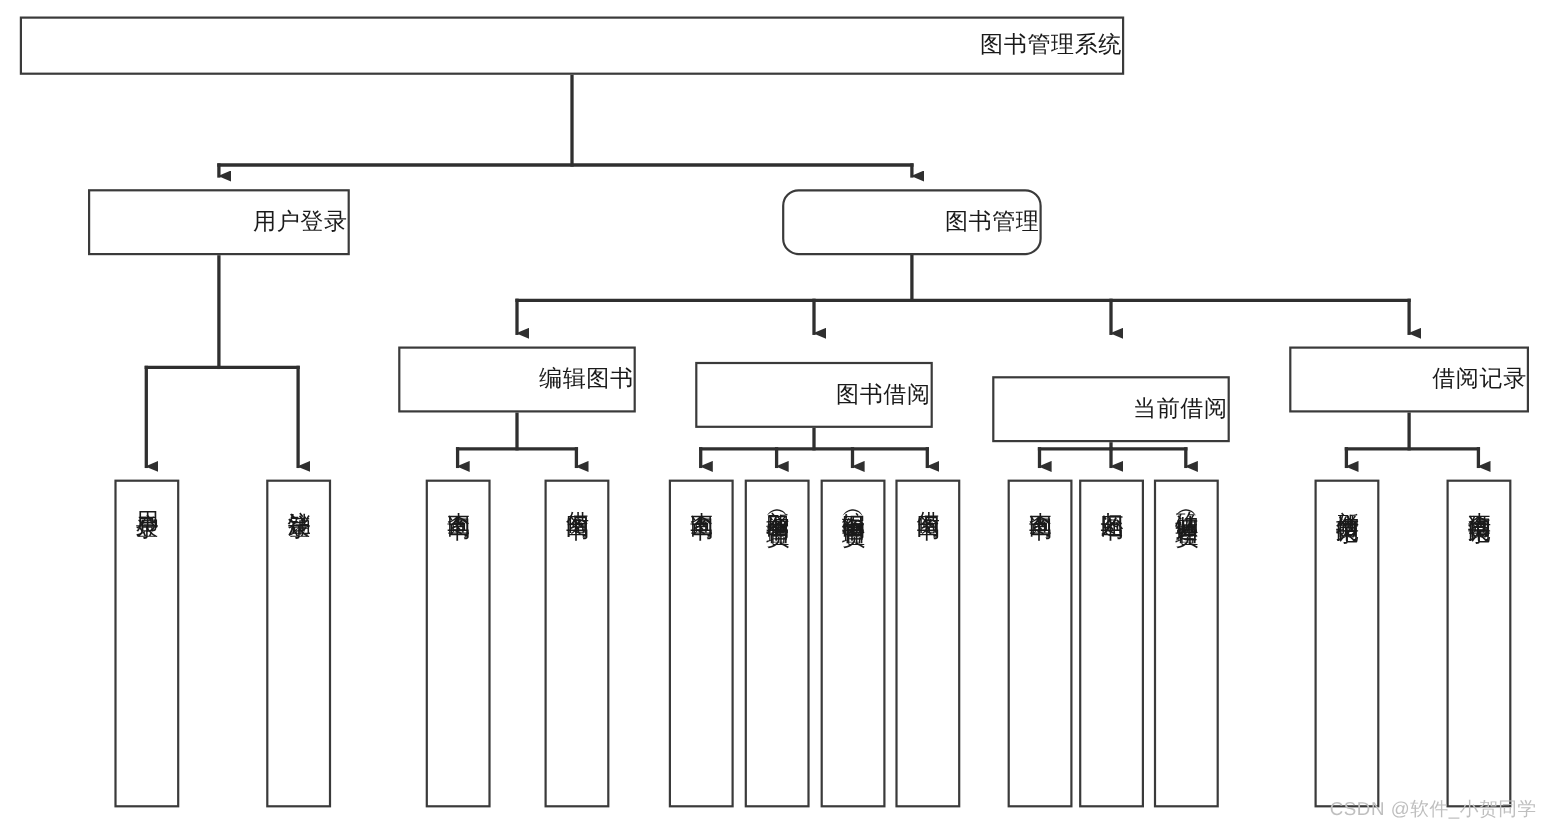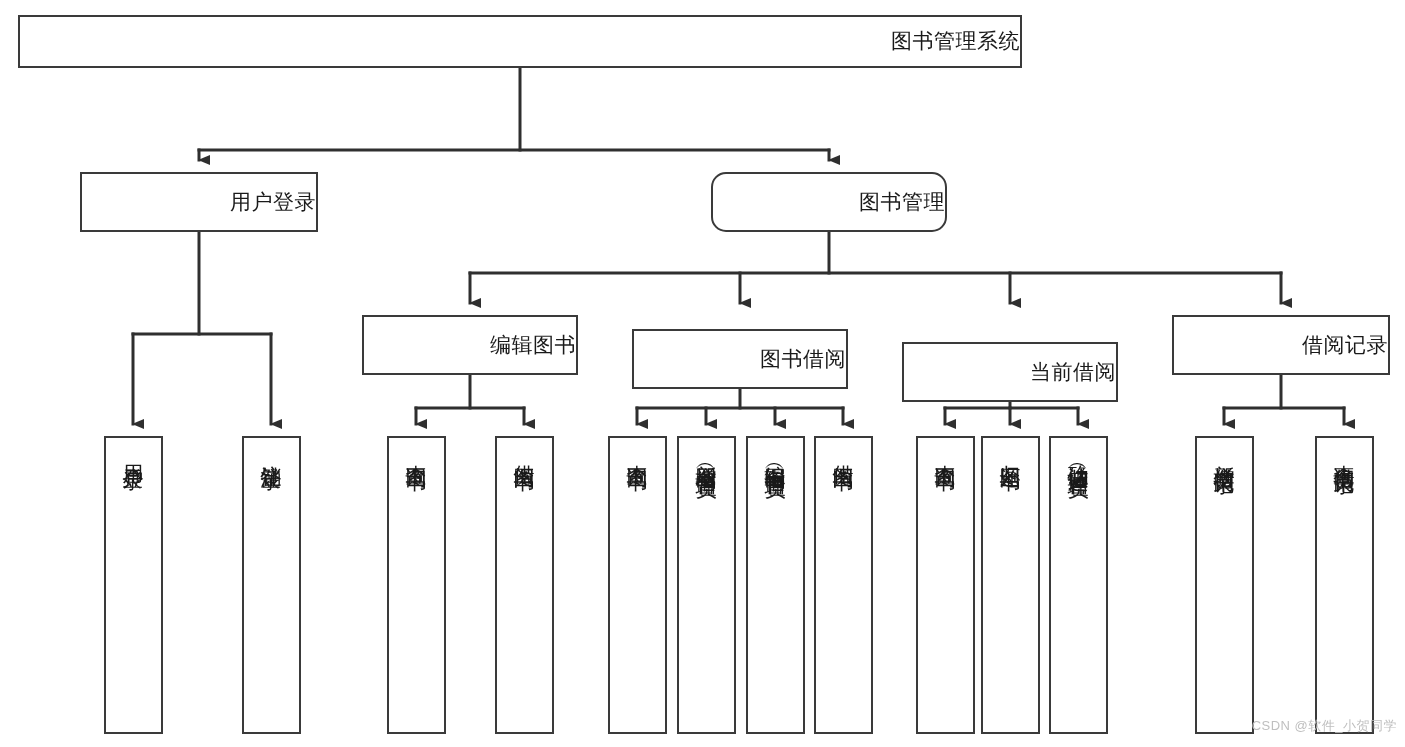--- a/index.html
+++ b/index.html
@@ -51,22 +51,22 @@
   .node.vert .node-label {
     writing-mode: vertical-rl;
     text-orientation: upright;
     font-size: 21px;
     letter-spacing: 2px;
     line-height: 1;
   }
   .watermark {
     position: absolute;
     right: 8px;
-    bottom: 12px;
-    font-size: 13px;
+    bottom: 0;
+    font-size: 17px;
     color: #bfbfbf;
     letter-spacing: 0.5px;
     white-space: nowrap;
     text-align: right;
   }
 </style>
 </head>
 <body>
 
 <div id="canvas">

